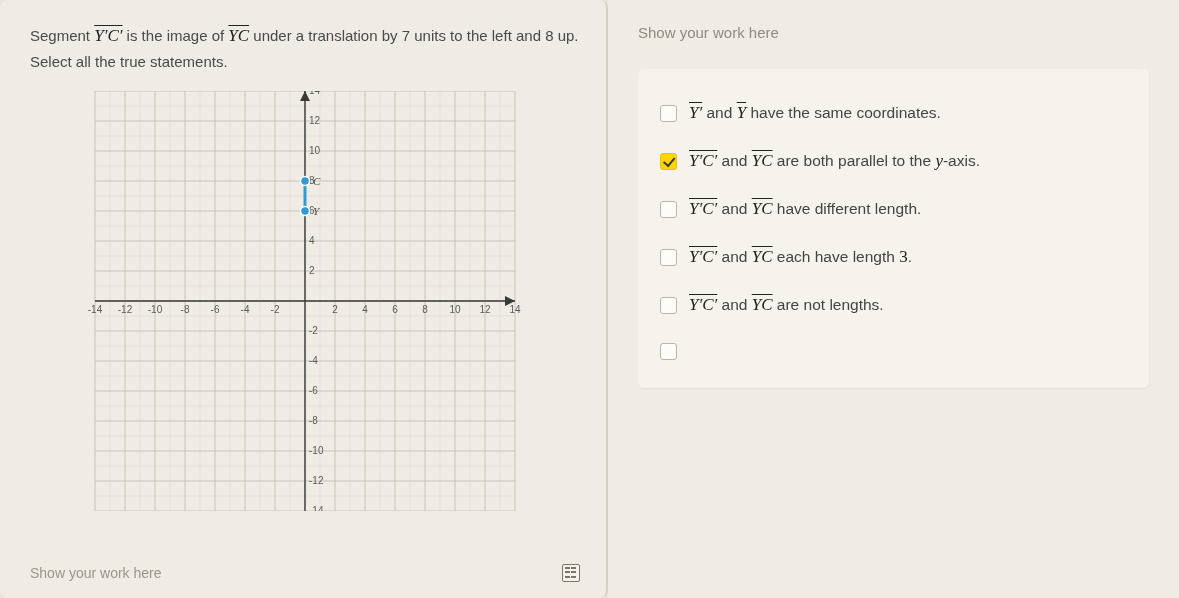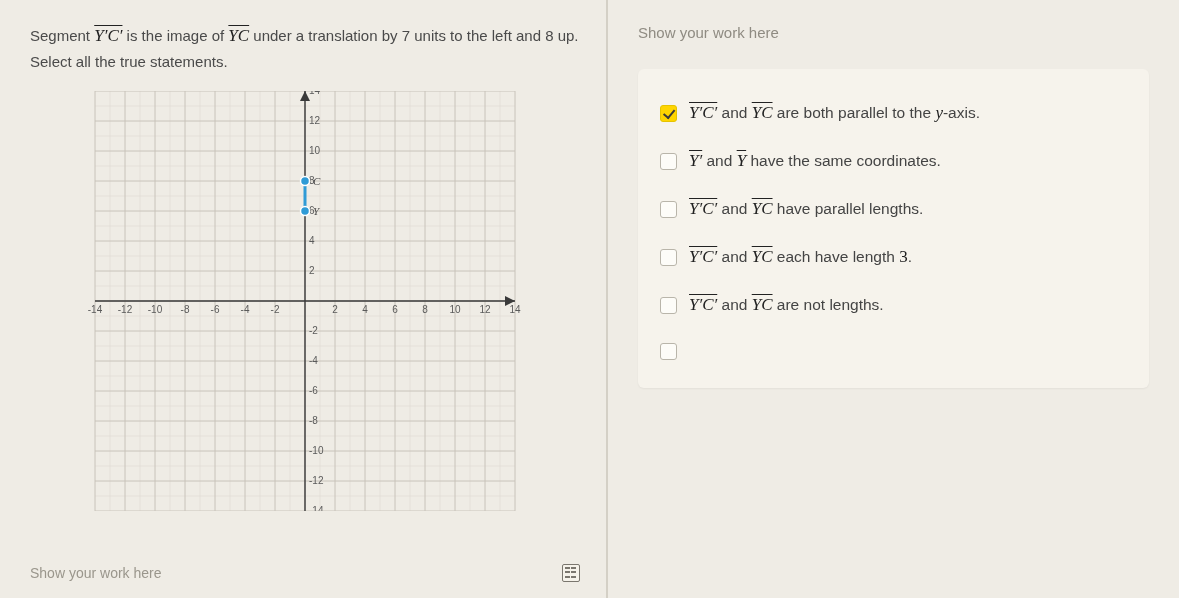--- a/index.html
+++ b/index.html
@@ -13,20 +13,21 @@
 }
 .left-panel {
   width: 608px;
   height: 598px;
   background: #efece5;
   border-right: 2px solid #d4d0c6;
   padding: 22px 26px 12px 30px;
   display: flex;
   flex-direction: column;
   position: relative;
+  border-radius: 8px;
 }
 .right-panel {
   width: 571px;
   height: 598px;
   background: #efece5;
   padding: 24px 30px 12px 30px;
 }
 .question-text {
   font-size: 15px;
   color: #4a4a4a;
@@ -267,30 +268,30 @@
         <span></span>
     </div>
   </div>
 </div>
 
 <div class="right-panel">
   <div class="show-work-right">Show your work here</div>
 
   <div class="answers-card" id="answers-card">
       <div class="answer-row">
+        <div class="cb"></div>
+        <div class="answer-text"><span class="overline math">Y′</span><span> and </span><span class="overline math">Y</span><span> have the same coordinates.</span></div>
+      </div>
+      <div class="answer-row">
         <div class="cb checked"></div>
         <div class="answer-text"><span class="overline math">Y′C′</span><span> and </span><span class="overline math">YC</span><span> are both parallel to the </span><span class="math">y</span><span>-axis.</span></div>
       </div>
       <div class="answer-row">
         <div class="cb"></div>
-        <div class="answer-text"><span class="overline math">Y′</span><span> and </span><span class="overline math">Y</span><span> have the same coordinates.</span></div>
-      </div>
-      <div class="answer-row">
-        <div class="cb"></div>
-        <div class="answer-text"><span class="overline math">Y′C′</span><span> and </span><span class="overline math">YC</span><span> have parallel lengths.</span></div>
+        <div class="answer-text"><span class="overline math">Y′C′</span><span> and </span><span class="overline math">YC</span><span> have different length.</span></div>
       </div>
       <div class="answer-row">
         <div class="cb"></div>
         <div class="answer-text"><span class="overline math">Y′C′</span><span> and </span><span class="overline math">YC</span><span> each have length </span><span class="mathn">3</span><span>.</span></div>
       </div>
       <div class="answer-row">
         <div class="cb"></div>
         <div class="answer-text"><span class="overline math">Y′C′</span><span> and </span><span class="overline math">YC</span><span> are not lengths.</span></div>
       </div>
       <div class="answer-row">

